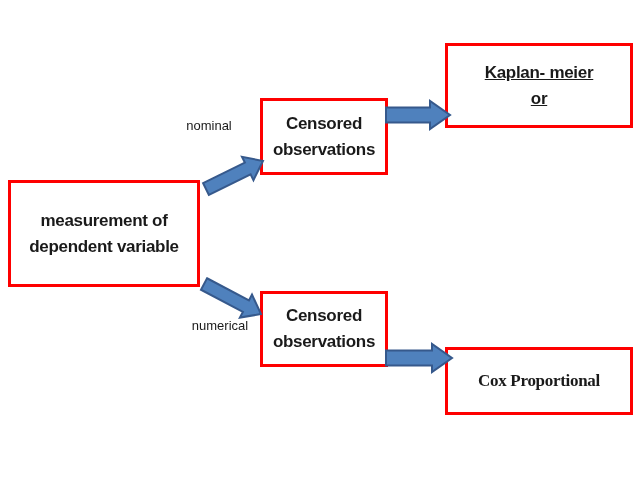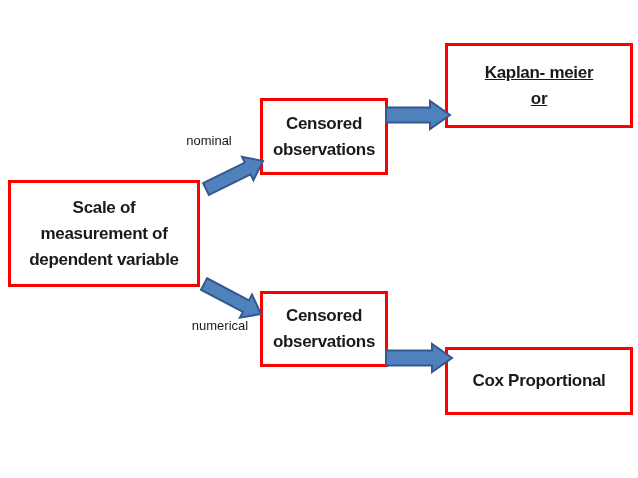--- a/index.html
+++ b/index.html
@@ -32,31 +32,31 @@
     font-weight:700;
     font-size:17px;
     line-height:26px;
     letter-spacing:-0.3px;
     z-index:1;
   }
   .node-scale{left:8px;top:180px;width:192px;height:107px;}
   .node-censored-top{left:260px;top:98px;width:128px;height:77px;}
   .node-kaplan{left:445px;top:43px;width:188px;height:85px;text-decoration:underline;}
   .node-censored-bottom{left:260px;top:291px;width:128px;height:76px;}
-  .node-cox{left:445px;top:347px;width:188px;height:68px;}
+  .node-cox{left:445px;top:347px;width:188px;height:68px;font-family:Liberation Serif, serif;}
   .edge-label{
     position:absolute;
     color:var(--text);
     font-size:13px;
     line-height:14px;
     font-weight:400;
     text-align:center;
     z-index:1;
   }
-  .label-nominal{left:178px;top:134px;width:62px;}
+  .label-nominal{left:178px;top:119px;width:62px;}
   .label-numerical{left:172px;top:319px;width:68px;margin-left:14px;}
   .arrow-layer{
     position:absolute;left:0;top:0;
     width:638px;height:478px;
     z-index:2;
     pointer-events:none;
   }
   .arrow{
     fill:var(--arrow-fill);
     stroke:var(--arrow-stroke);
@@ -77,21 +77,20 @@
     </g>
     <g transform="translate(204,284) rotate(27.8)">
       <polygon class="arrow" points="0,-6.5 47.4,-6.5 47.4,-13 64.4,0 47.4,13 47.4,6.5 0,6.5"></polygon>
     </g>
     <g transform="translate(386,358)">
       <polygon class="arrow" points="0,-7.5 46,-7.5 46,-14 66,0 46,14 46,7.5 0,7.5"></polygon>
     </g>
   </svg>
 
   <div class="node node-scale">
-    <div>Scale of</div>
     <div>measurement of</div>
     <div>dependent variable</div>
   </div>
 
   <div class="node node-censored-top">
     <div>Censored</div>
     <div>observations</div>
   </div>
 
   <div class="node node-kaplan">

